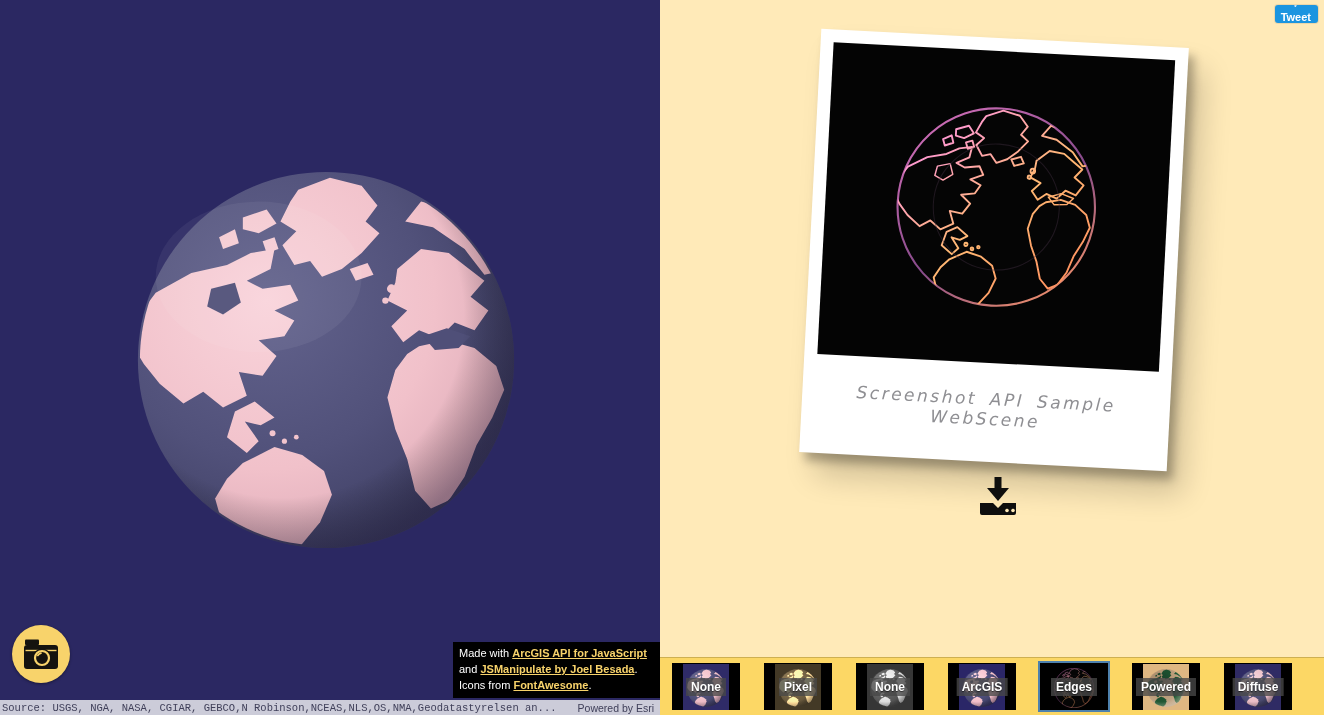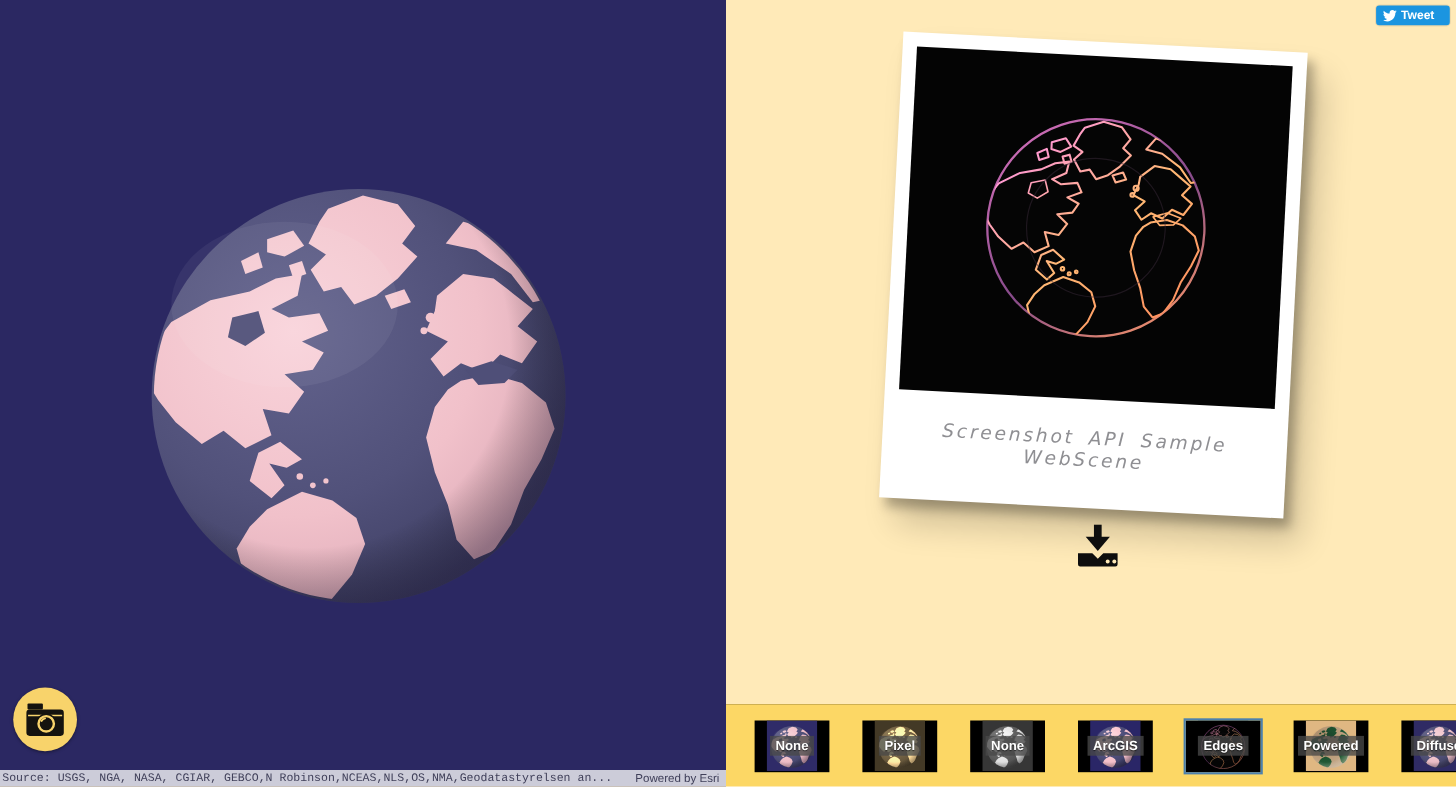--- a/index.html
+++ b/index.html
@@ -21,37 +21,37 @@
   .attribution-bar { position:absolute; left:0; bottom:0; width:660px; height:15px; background:#ccccd9;
                      color:#40405a; font-size:10.5px; display:flex; align-items:center; justify-content:space-between;
                      padding:0 6px 0 2px; white-space:nowrap; overflow:hidden; }
   .attribution-bar .src { overflow:hidden; text-overflow:ellipsis;font-family:Liberation Mono, monospace; }
   .attribution-bar .esri { flex:0 0 auto; margin-left:10px; }
 
   
   .output-panel { position:absolute; left:660px; top:0; width:664px; height:715px; background:#ffeab8; }
 
   .tweet-btn { position:absolute; top:5px; right:6px; height:18px; background:#1b95e0; border-radius:3px;
-               display:flex; align-items:center; gap:4px; padding:0 14px 0 6px; color:#fff; font-size:11px;
-               font-weight:bold; text-decoration:none; cursor:pointer; box-shadow:0 0 0 1px rgba(0,0,0,.08); }
+               display:flex; align-items:center; gap:4px; padding:0 7px 0 6px; color:#fff; font-size:11px;
+               font-weight:bold; text-decoration:none; cursor:pointer; box-shadow:0 0 0 1px rgba(0,0,0,.08);flex-direction:column; }
 
   .polaroid { position:absolute; left:150px; top:38px; width:368px; height:424px; background:#fff;
               padding:13px; transform:rotate(3deg);
               box-shadow:6px 8px 10px rgba(0,0,0,.28), 16px 22px 30px rgba(0,0,0,.18); }
   .photo { width:342px; height:312px; background:#040404; display:flex; align-items:center; justify-content:center; overflow:hidden; }
   .photo svg { width:210px; height:210px; }
   .caption { margin-top:26px; text-align:center; color:#8f8f93; font-size:17px; font-style:italic;
              letter-spacing:2.5px; word-spacing:5px; font-family:"DejaVu Sans",sans-serif; }
 
   .download-btn { position:absolute; left:314px; top:474px; width:48px; height:48px; background:transparent;
                   border:none; cursor:pointer; padding:0; }
 
   
-  .filter-bar { position:absolute; left:0; bottom:0; width:664px; height:75px; background:#fcd765;
-                border-top:1px solid rgba(0,0,0,.18); display:flex; align-items:center; padding-left:26px; gap:30px; }
+  .filter-bar { position:absolute; left:0; bottom:0; width:664px; height:58px; background:#fcd765;
+                border-top:1px solid rgba(0,0,0,.18); display:flex; align-items:center; padding-left:12px; gap:24px; }
   .thumb { position:relative; width:68px; height:47px; background:#000; flex:0 0 auto; display:flex;
            align-items:center; justify-content:center; cursor:pointer; }
   .thumb svg { width:46px; height:46px; display:block; }
   .thumb.selected { outline:2px solid #4e81ad;align-items:center; }
   .thumb-label { position:absolute; left:50%; top:50%; transform:translate(-50%,-50%);
                  background:rgba(72,72,72,.78); color:#fff; font-size:12px; font-weight:bold;
                  padding:2px 5px; white-space:nowrap; text-shadow:0 1px 1px rgba(0,0,0,.6); }
   .f-sepia    svg { filter:sepia(1) saturate(1.3) brightness(.95) contrast(1.05); }
   .f-gray     svg { filter:grayscale(1) brightness(1.12); }
   .f-pixel    svg { filter:contrast(1.06); }
@@ -163,20 +163,23 @@
       <svg width="36" height="32" viewBox="0 0 36 32">
         <rect x="1" y="7" width="34" height="24" rx="3" fill="#15130f"></rect>
         <rect x="2" y="1.5" width="14" height="5.5" rx="1" fill="#15130f"></rect>
         <line x1="2.5" y1="12.5" x2="33.5" y2="12.5" stroke="#f8d36b" stroke-width="1.4"></line>
         <circle cx="19" cy="20" r="9.5" fill="#15130f"></circle>
         <circle cx="19" cy="20" r="7" fill="none" stroke="#f8d36b" stroke-width="2.2"></circle>
         <path d="M14.8,17.5 a5,5 0 0 1 3.2,-2.4" fill="none" stroke="#f8d36b" stroke-width="1.6" stroke-linecap="round"></path>
       </svg>
     </button>
 
+    <div class="credits">
+      <span>Made with </span><a>ArcGIS API for JavaScript</a><span> and </span><a>JSManipulate by Joel Besada</a><span>. Icons from </span><a>FontAwesome</a><span>.</span>
+    </div>
 
     <div class="attribution-bar">
       <span class="src">Source: USGS, NGA, NASA, CGIAR, GEBCO,N Robinson,NCEAS,NLS,OS,NMA,Geodatastyrelsen an...</span>
       <span class="esri">Powered by Esri</span>
     </div>
   </div>
 
   <div class="output-panel">
 
     <a class="tweet-btn">

